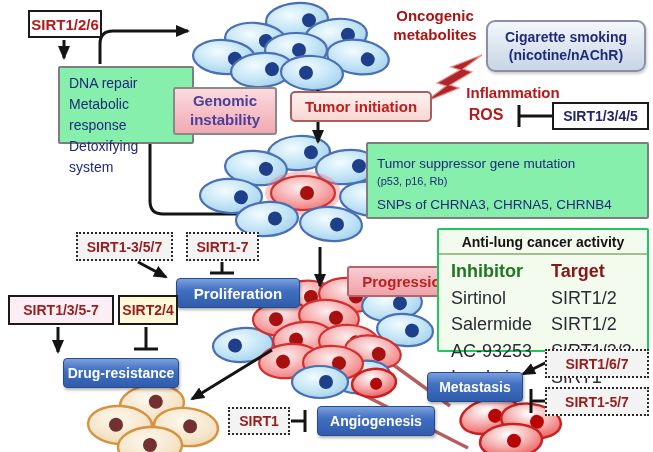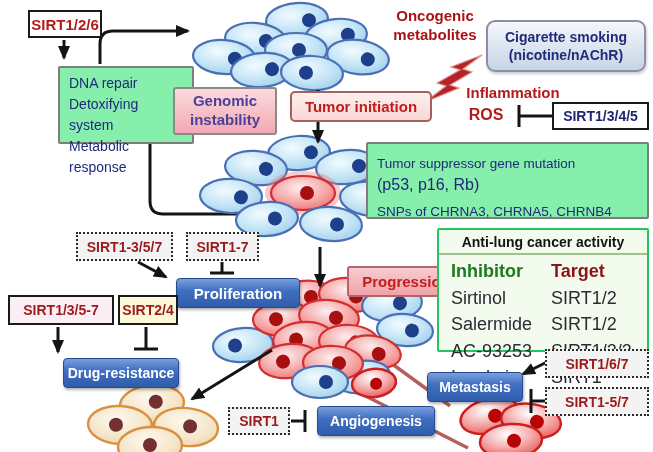--- a/index.html
+++ b/index.html
@@ -281,22 +281,22 @@
       <path class="tbar" d="M291,421 L306,421 M305,410 L305,432"></path>
     </g>
   </svg>
 
   <div class="abs box outline" style="left:28px;top:10px;width:74px;height:28px">
     <span class="sirt-red">SIRT1/2/6</span>
   </div>
 
   <div class="abs graybox" style="left:58px;top:66px;width:136px;height:78px;padding:5px 9px">
     <div class="navytext">DNA repair</div>
+    <div class="navytext">Metabolic response</div>
     <div class="navytext">Detoxifying system</div>
-    <div class="navytext">Metabolic response</div>
   </div>
 
   <div class="abs box freetext-red" style="left:376px;top:6px;width:118px;height:40px">
     <span>Oncogenic</span>
     <span>metabolites</span>
   </div>
 
   <div class="abs box cigbox" style="left:486px;top:20px;width:160px;height:52px;font-size:14px;line-height:1.3">
     <span>Cigarette smoking</span>
     <span>(nicotine/nAChR)</span>
@@ -317,21 +317,21 @@
   <div class="abs" style="left:458px;top:106px;width:56px;text-align:center">
     <span class="sirt-red" style="font-size:16px">ROS</span>
   </div>
 
   <div class="abs box outline" style="left:552px;top:102px;width:97px;height:28px">
     <span class="sirt-navy">SIRT1/3/4/5</span>
   </div>
 
   <div class="abs graybox" style="left:366px;top:142px;width:283px;height:77px;padding:11px 9px">
     <div class="navytext" style="font-size:13.5px;line-height:1.4">Tumor suppressor gene mutation</div>
-    <div class="navytext" style="font-size:16px;line-height:1.4">(p53, p16, Rb)</div>
+    <div class="navytext" style="font-size:11px;line-height:1.4">(p53, p16, Rb)</div>
     <div class="navytext" style="font-size:13.5px;line-height:1.4;margin-top:7px">SNPs of CHRNA3, CHRNA5, CHRNB4</div>
   </div>
 
   <div class="abs box dotted" style="left:76px;top:232px;width:97px;height:29px;font-size:14px">
     <span>SIRT1-3/5/7</span>
   </div>
   <div class="abs box dotted" style="left:186px;top:232px;width:73px;height:29px;font-size:14px">
     <span>SIRT1-7</span>
   </div>
 

